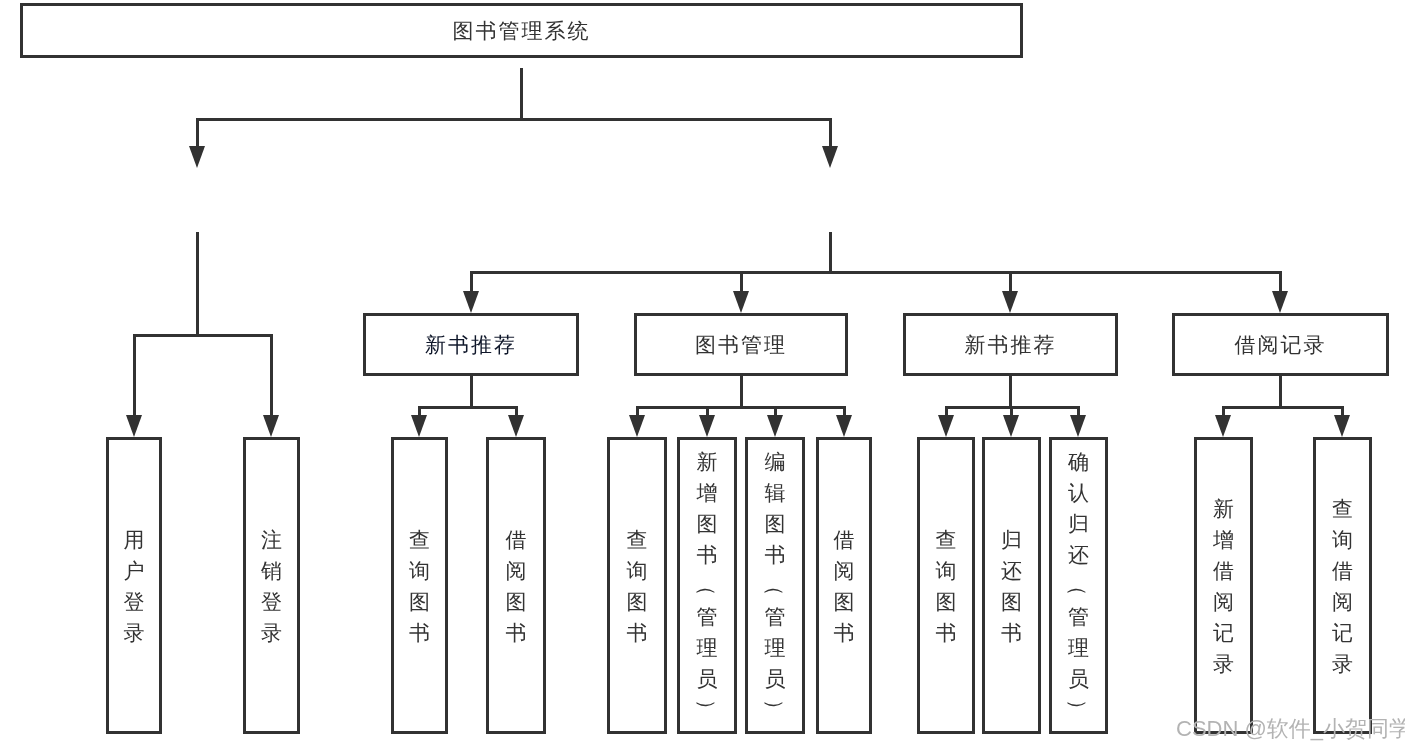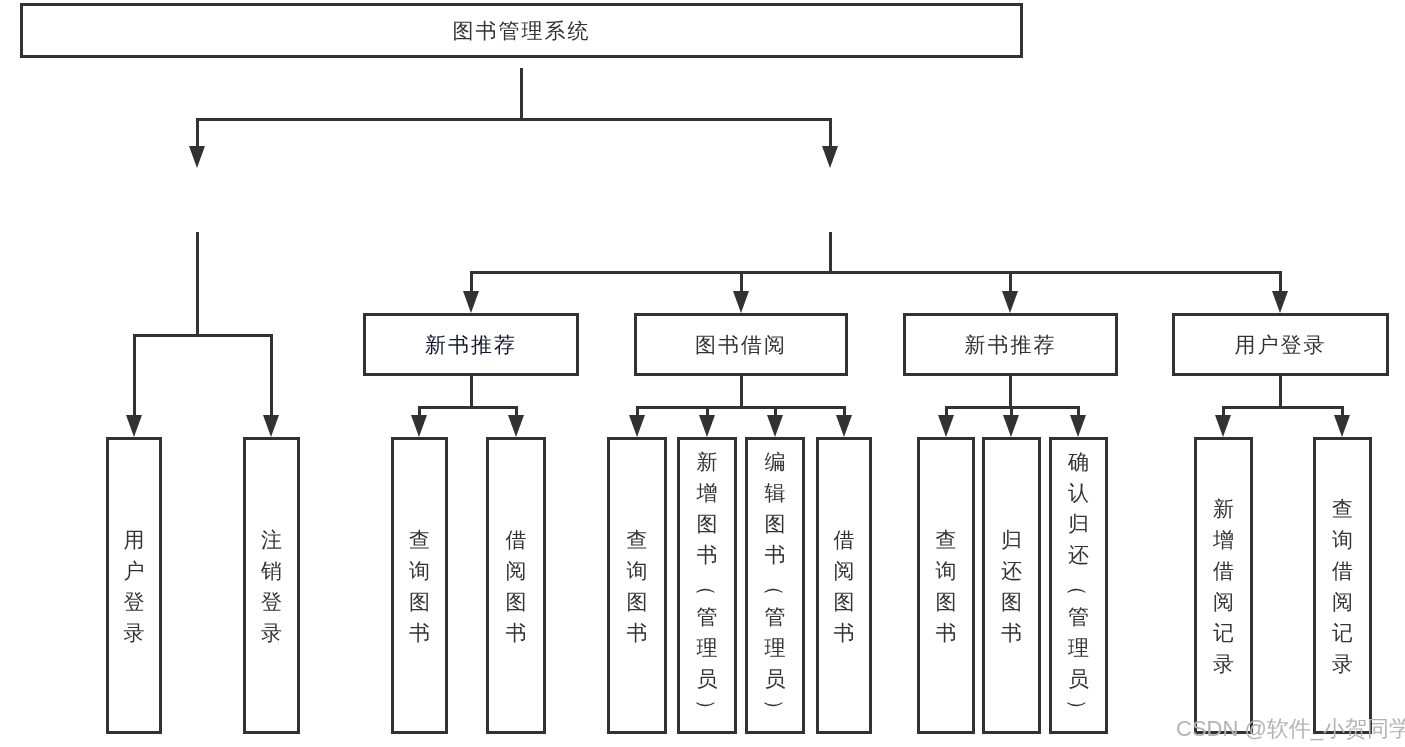--- a/index.html
+++ b/index.html
@@ -56,27 +56,27 @@
 
   <div class="box hbox" style="left: 20px; top: 3px; width: 1003px; height: 55px; border-color: rgb(50, 50, 50); color: rgb(51, 51, 51);">
     <span>图书管理系统</span>
   </div>
 
 
   <div class="box hbox" style="left: 363px; top: 313px; width: 216px; height: 63px; border-color: rgb(50, 50, 50); color: #0f172a;">
     <span>新书推荐</span>
   </div>
   <div class="box hbox" style="left: 634px; top: 313px; width: 214px; height: 63px; border-color: rgb(50, 50, 50); color: rgb(51, 51, 51);">
-    <span>图书借阅</span>
+    <span>图书管理</span>
   </div>
   <div class="box hbox" style="left: 903px; top: 313px; width: 215px; height: 63px; border-color: rgb(50, 50, 50); color: rgb(51, 51, 51);">
     <span>新书推荐</span>
   </div>
   <div class="box hbox" style="left: 1172px; top: 313px; width: 217px; height: 63px; border-color: rgb(50, 50, 50); color: rgb(51, 51, 51);">
-    <span>用户登录</span>
+    <span>借阅记录</span>
   </div>
 
   <div class="box" style="left: 106px; top: 437px; width: 56px; height: 297px; border-color: rgb(50, 50, 50); color: rgb(51, 51, 51);">
     <span class="vtext">
         <div>用</div>
         <div>户</div>
         <div>登</div>
         <div>录</div>
       </span>
   </div>

